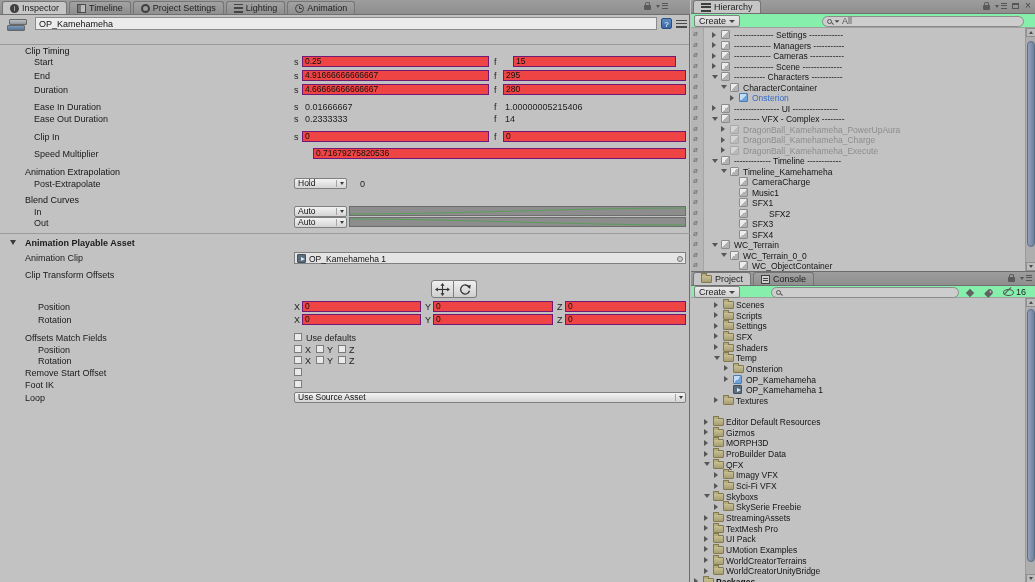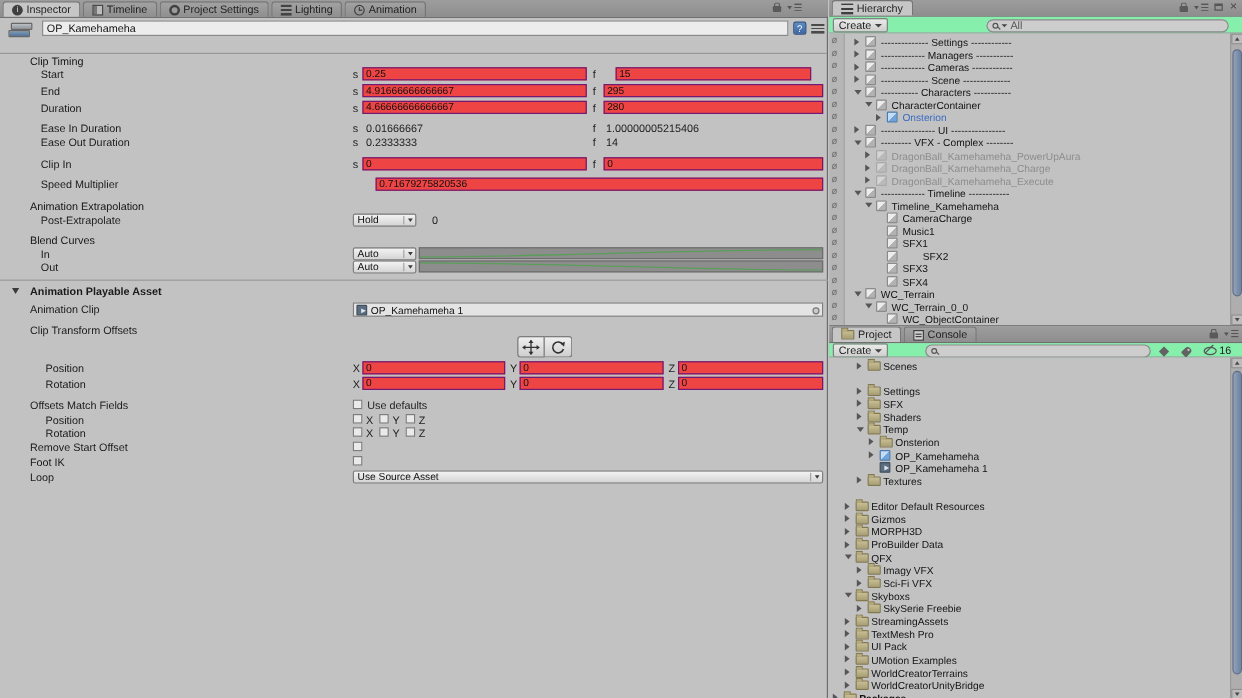--- a/index.html
+++ b/index.html
@@ -534,20 +534,25 @@
     <span style="position:absolute;left:294px;top:2px;"><span class="tagic"></span></span>
     <span style="position:absolute;left:312px;top:1px;"><span class="eyeslash"></span></span>
     <span style="position:absolute;left:325px;top:1px;color:#222;">16</span>
   </div>
   <div class="treewrap" id="project-tree" style="left:0;top:26px;width:334px;height:285px;">
       <div class="tree-row" style="top: 1px;">
         <span class="arr arr-r" style="left: 23px;"></span>
         <span class="ticon folder" style="left: 32px;"></span>
         <span class="tlabel" style="left: 45px;">Scenes</span>
       </div>
+      <div class="tree-row" style="top: 11.65px;">
+        <span class="arr arr-r" style="left: 23px;"></span>
+        <span class="ticon folder" style="left: 32px;"></span>
+        <span class="tlabel" style="left: 45px;">Scripts</span>
+      </div>
       <div class="tree-row" style="top: 22.3px;">
         <span class="arr arr-r" style="left: 23px;"></span>
         <span class="ticon folder" style="left: 32px;"></span>
         <span class="tlabel" style="left: 45px;">Settings</span>
       </div>
       <div class="tree-row" style="top: 32.95px;">
         <span class="arr arr-r" style="left: 23px;"></span>
         <span class="ticon folder" style="left: 32px;"></span>
         <span class="tlabel" style="left: 45px;">SFX</span>
       </div>

